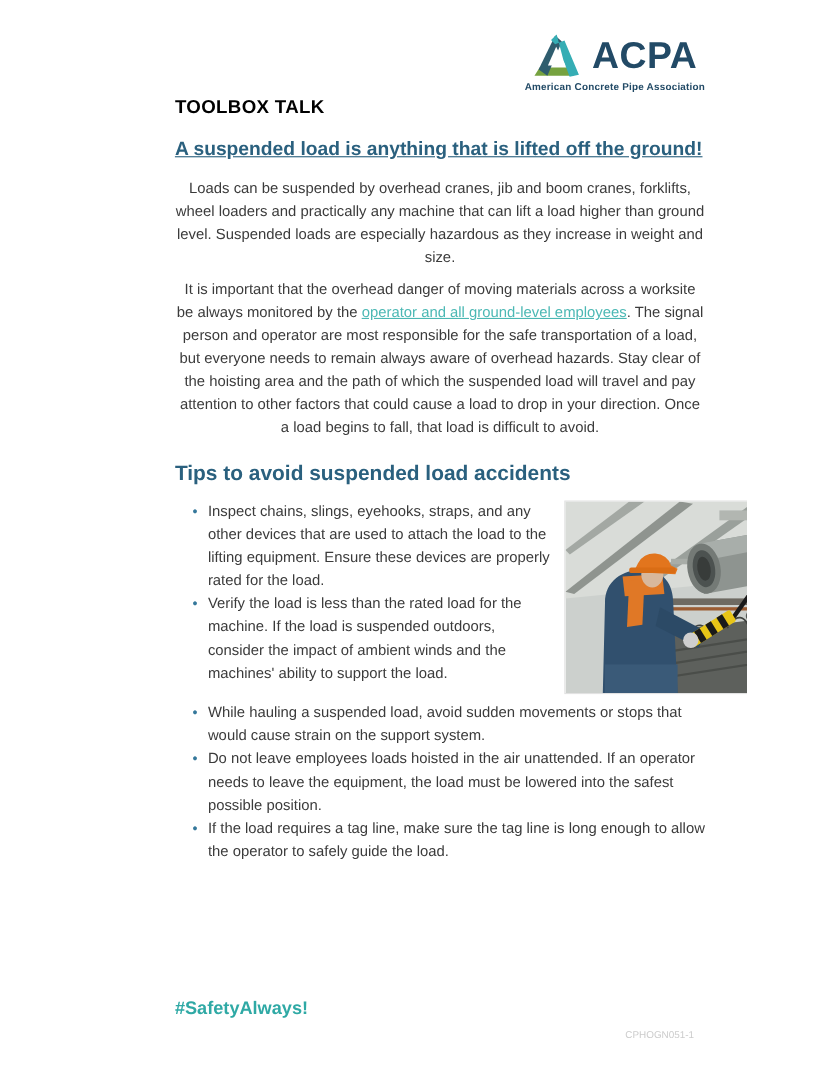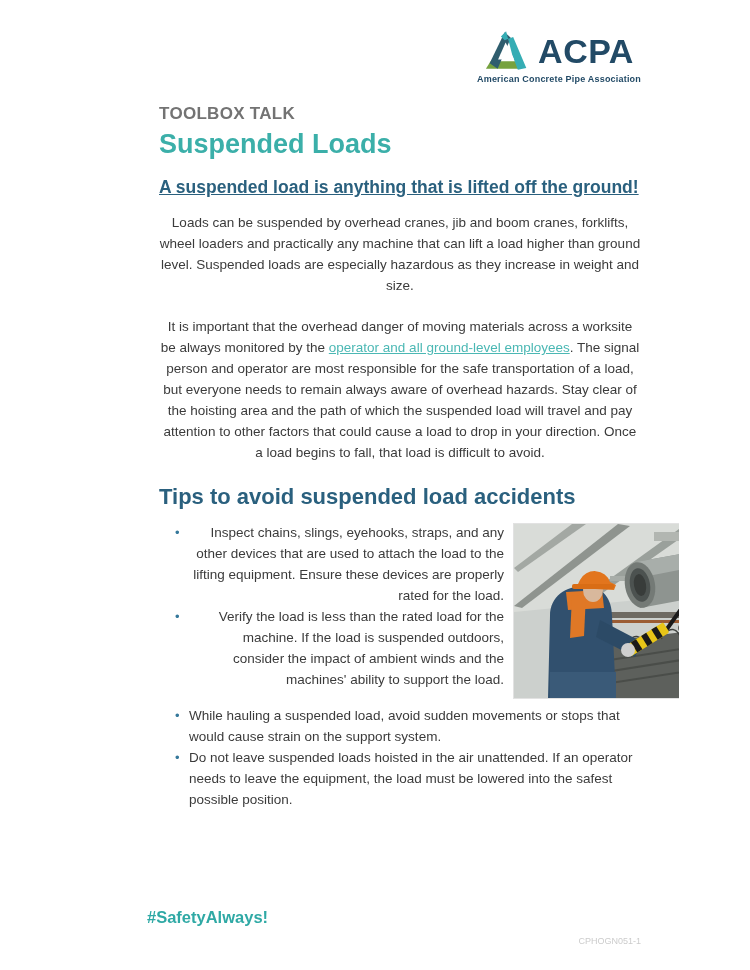--- a/index.html
+++ b/index.html
@@ -10,40 +10,40 @@
     background:#ffffff; overflow:hidden;
     padding:30px 38px 0 88px;
   }
   
   .header { display:flex; justify-content:flex-end; }
   .logo { display:flex; flex-direction:column; align-items:center; }
   .logo-row { display:flex; align-items:center; gap:7px; }
   .logo-acronym { font-size:34px; font-weight:bold; color:#224a66; letter-spacing:.5px; line-height:34px; }
   .logo-tagline { font-size:9px; font-weight:bold; color:#224a66; margin-top:2px; letter-spacing:.2px; }
   
-  .kicker { margin-top:20px; font-size:17px; font-weight:bold; color:#737373; letter-spacing:.3px; }
+  .kicker { margin-top:4px; font-size:17px; font-weight:bold; color:#000000; letter-spacing:.3px; }
   .title  { margin-top:5px; font-size:27px; font-weight:bold; color:#3bafa9; }
   .headline { margin-top:17px; font-size:17.5px; font-weight:bold; color:#2a607e;text-decoration:underline; }
   .para { margin-top:14px; font-size:13.5px; line-height:21px; color:#3b3b3b; max-width:624px;text-align:center; }
-  .para + .para { margin-top:20px; }
+  .para + .para { margin-top:8px; }
   .doc-link { color:#4bb8b4; text-decoration:underline; cursor:pointer; }
-  .tips-heading { margin-top:21px; font-size:22px; font-weight:bold; color:#2a607e; }
+  .tips-heading { margin-top:21px; font-size:19px; font-weight:bold; color:#2a607e; }
   
   ul.bullets { list-style:none; margin-top:12px; padding-left:16px; font-size:13.5px; line-height:21px; color:#3b3b3b; }
   ul.bullets li { position:relative; padding-left:14px; }
   ul.bullets li::before { content:"•"; position:absolute; left:0; top:0; color:#35789b; font-size:13px; }
   .tips-row { display:flex; gap:9px; align-items:flex-start; }
-  .tips-row ul.bullets { width:345px; flex:0 0 345px;text-align:right; }
+  .tips-row ul.bullets { width:345px; flex:0 0 345px; }
   ul.bullets.full { margin-top:6px; max-width:624px; }
   
   .photo { margin-top:13px; width:270px; height:176px; flex:0 0 270px; border:1px solid #e2e2e2; overflow:hidden; }
   .photo svg { display:block; }
   
-  .hashtag { position:absolute; left:76px; top:908px; font-size:16.5px; font-weight:bold; color:#2fa9a5; }
-  .doc-code { position:absolute; right:38px; top:936px; font-size:9px; color:#cccccc; }
+  .hashtag { position:absolute; left:88px; top:908px; font-size:16.5px; font-weight:bold; color:#2fa9a5; }
+  .doc-code { position:absolute; right:48px; top:936px; font-size:9px; color:#cccccc; }
 </style>
 </head>
 <body>
 
 <div class="page">
 
   <div class="header">
     <div class="logo">
       <div class="logo-row">
         <svg width="47" height="42" viewBox="0 0 100 88" aria-hidden="true">
@@ -52,21 +52,20 @@
           <polygon points="47,2 36,13 44,21 62,14 90,80 72,84 60,52" fill="#35adb4"></polygon>
           <polygon points="46,26 64,62 30,62" fill="#ffffff"></polygon>
         </svg>
         <div class="logo-acronym">ACPA</div>
       </div>
       <div class="logo-tagline">American Concrete Pipe Association</div>
     </div>
   </div>
 
   <div class="kicker">TOOLBOX TALK</div>
-  <h1 class="title">Suspended Loads</h1>
   <h2 class="headline">A suspended load is anything that is lifted off the ground!</h2>
 
   <p class="para">Loads can be suspended by overhead cranes, jib and boom cranes, forklifts, wheel loaders and practically any machine that can lift a load higher than ground level. Suspended loads are especially hazardous as they increase in weight and size.</p>
   <p class="para"><span>It is important that the overhead danger of moving materials across a worksite be always monitored by the </span><a class="doc-link">operator and all ground-level employees</a><span>. The signal person and operator are most responsible for the safe transportation of a load, but everyone needs to remain always aware of overhead hazards. Stay clear of the hoisting area and the path of which the suspended load will travel and pay attention to other factors that could cause a load to drop in your direction. Once a load begins to fall, that load is difficult to avoid.</span></p>
 
   <h2 class="tips-heading">Tips to avoid suspended load accidents</h2>
 
   <div class="tips-row">
     <ul class="bullets">
       <li>Inspect chains, slings, eyehooks, straps, and any other devices that are used to attach the load to the lifting equipment. Ensure these devices are properly rated for the load.</li>
@@ -122,19 +121,20 @@
           <rect x="130" y="110" width="6" height="12" fill="#1a1a1a"></rect>
           <rect x="142" y="110" width="6" height="12" fill="#1a1a1a"></rect>
         </g>
         <circle cx="114" cy="126" r="7" fill="#cfcfcf"></circle>
       </svg>
     </div>
   </div>
 
   <ul class="bullets full">
     <li>While hauling a suspended load, avoid sudden movements or stops that would cause strain on the support system.</li>
-    <li>Do not leave suspended loads hoisted in the air unattended. If an operator needs to leave the equipment, the load must be lowered into the safest possible position.</li>
+    <li>Do not leave employees loads hoisted in the air unattended. If an operator needs to leave the equipment, the load must be lowered into the safest possible position.</li>
+    <li>If the load requires a tag line, make sure the tag line is long enough to allow the operator to safely guide the load.</li>
   </ul>
 
   <div class="hashtag">#SafetyAlways!</div>
   <div class="doc-code">CPHOGN051-1</div>
 
 </div>
 
 </body></html>

